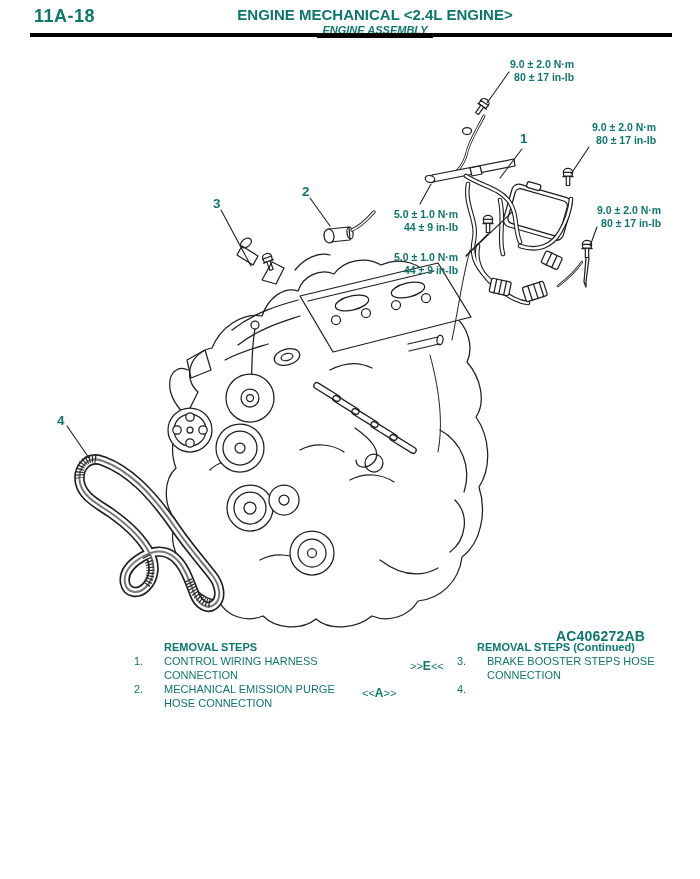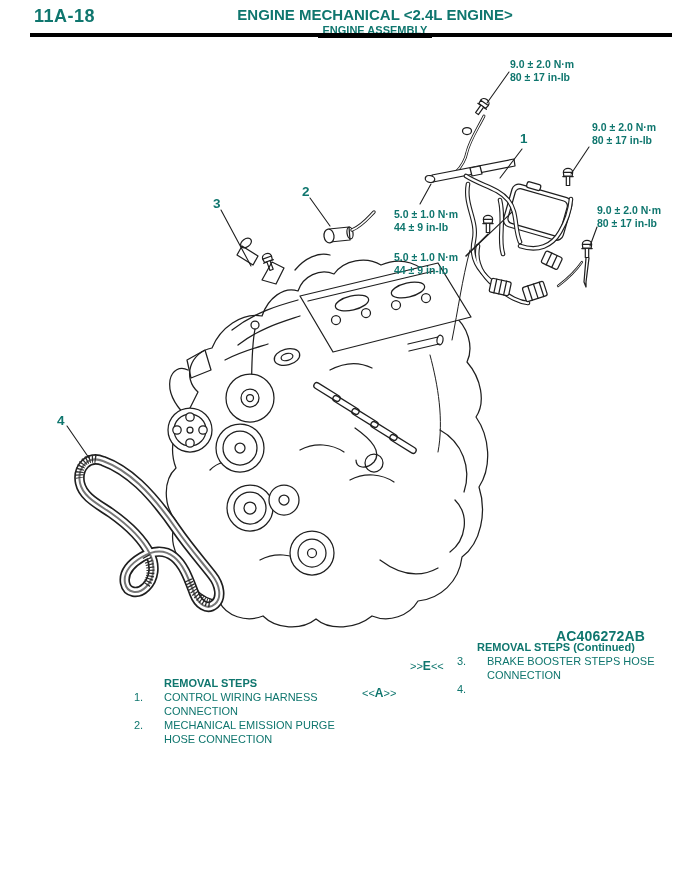--- a/index.html
+++ b/index.html
@@ -5,33 +5,33 @@
   html,body{margin:0;padding:0;background:#fff;}
   .page{
     position:relative;width:700px;height:879px;background:#fff;overflow:hidden;
     font-family:"Liberation Sans","DejaVu Sans",sans-serif;color:#0f766e;
   }
   
   .pageno{position:absolute;left:34px;top:6px;font-size:18px;font-weight:bold;letter-spacing:.5px;}
   .titles{position:absolute;left:100px;top:9px;width:550px;text-align:center;line-height:12px;}
   .t1{font-size:15px;font-weight:bold;}
   .t2wrap{margin-top:2px;}
-  .t2{display:inline-block;font-size:11px;font-weight:bold;border-bottom:1.5px solid #000;padding:0 5px 1px 5px;}
+  .t2{display:inline-block;font-size:11px;font-weight:bold;border-bottom:1.5px solid #000;padding:0 5px 1px 5px;font-style:italic;}
   .hrule{position:absolute;left:30px;top:33px;width:642px;height:4px;background:#000;}
   
   .fig{position:absolute;left:0;top:40px;width:700px;height:600px;}
   .fig svg{position:absolute;left:0;top:0;}
-  .tq{position:absolute;font-size:10.5px;font-weight:bold;line-height:13px;white-space:nowrap;z-index:3;}
+  .tq{position:absolute;font-size:10.5px;font-weight:bold;line-height:13px;white-space:nowrap;z-index:3;text-align:right;}
   .co{position:absolute;font-size:13.5px;font-weight:bold;z-index:3;}
   .figcode{position:absolute;left:540px;top:588px;width:121px;text-align:center;
            font-size:14px;font-weight:bold;letter-spacing:.2px;z-index:3;}
   
   .steps{position:absolute;left:0;top:640px;width:700px;height:90px;font-size:11px;line-height:14px;}
   .col{position:absolute;top:0;}
-  .colL{left:134px;width:230px;margin-top:36px;}
+  .colL{left:134px;width:230px;}
   .colR{left:457px;width:230px;}
   .steps h3{margin:0 0 0 30px;font-size:11px;font-weight:bold;line-height:14px;}
   .colR h3{margin-left:20px;}
   .item{display:flex;}
   .num{width:30px;flex:0 0 30px;}
   .txt{width:178px;}
   .marker{position:absolute;font-size:11px;white-space:nowrap;}
   .marker b{font-size:12px;}
 </style>
 </head>

